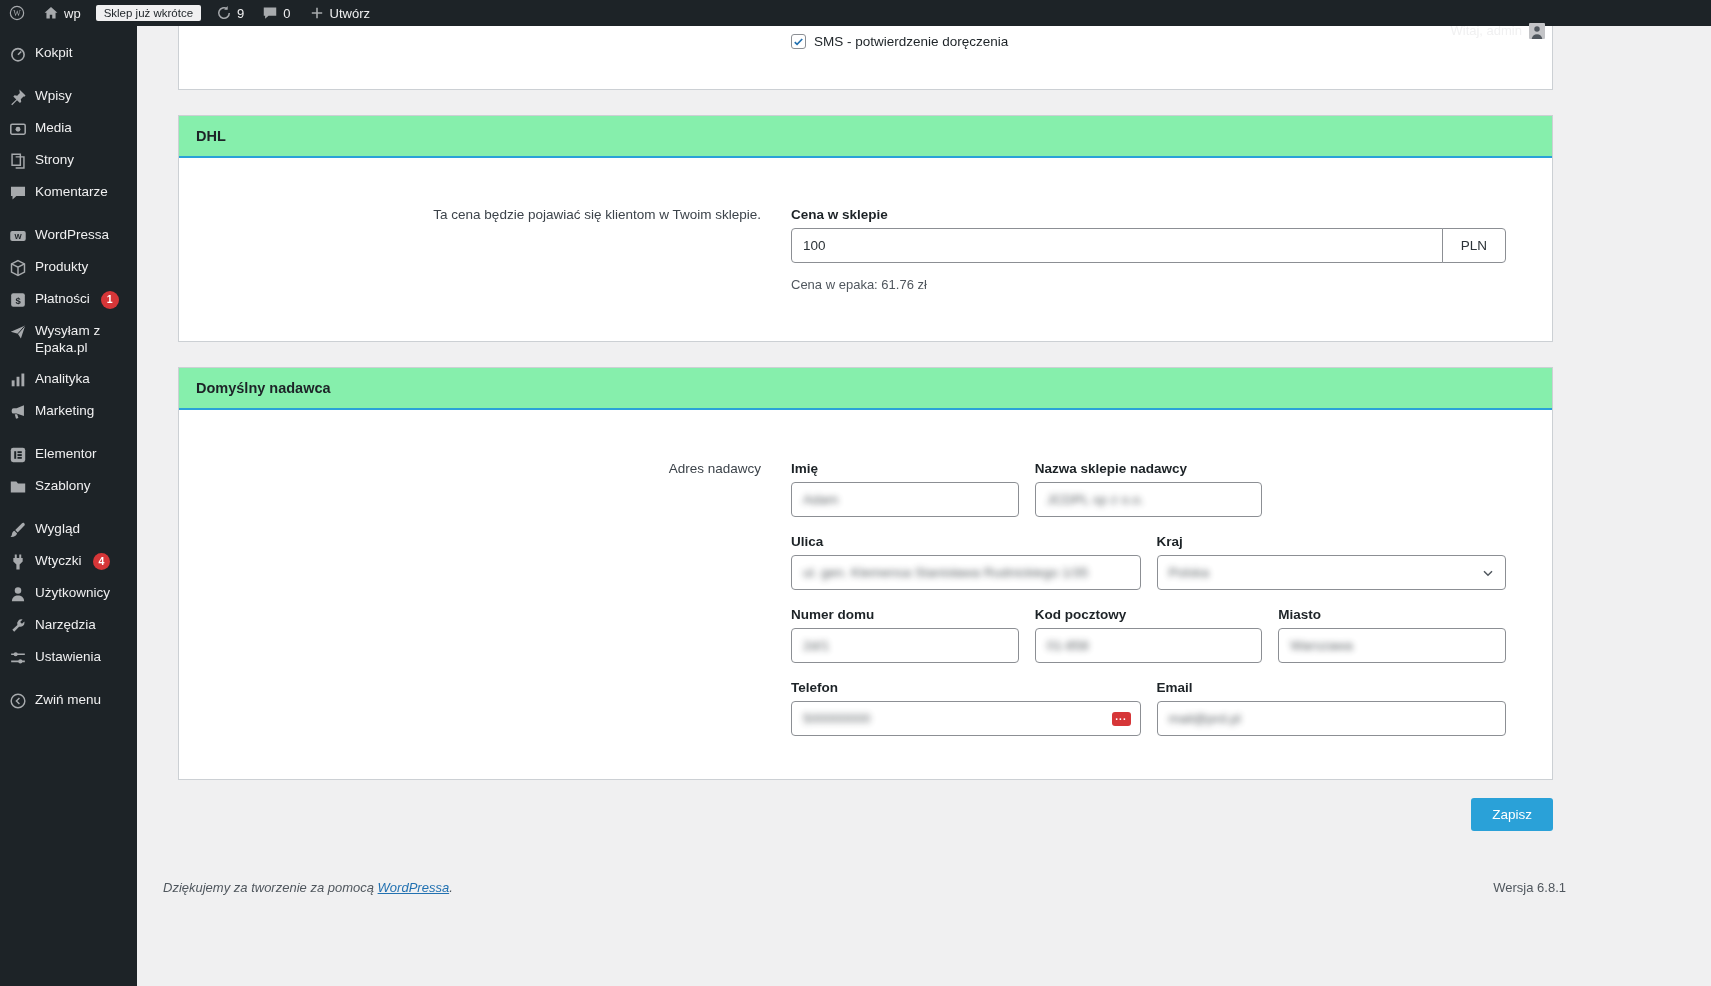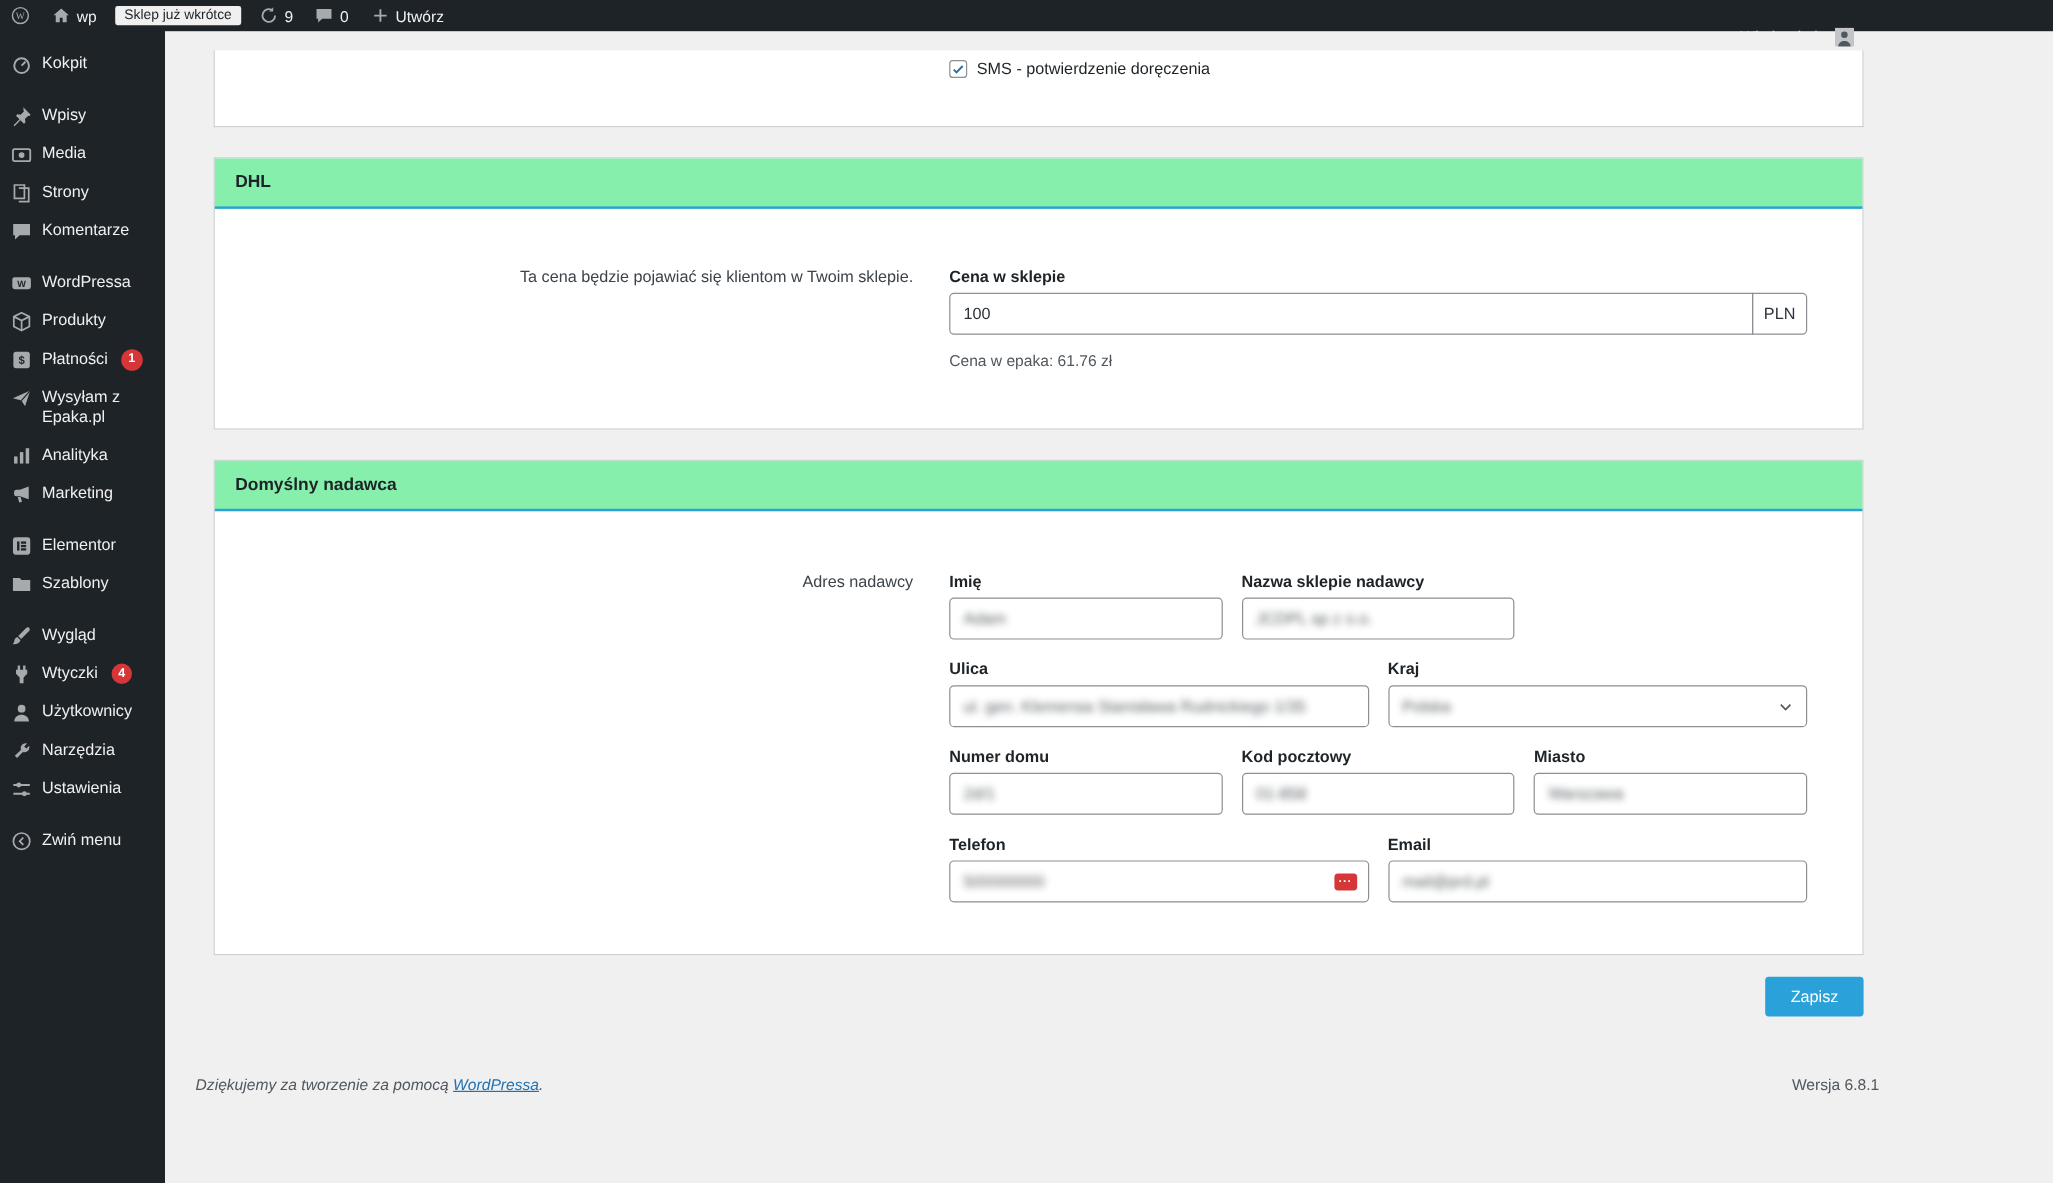--- a/index.html
+++ b/index.html
@@ -32,21 +32,21 @@
   .menu-item { display:flex; align-items:flex-start; gap:8px; padding:7px 8px 7px 9px;
     font-size:13.5px; line-height:1.25; cursor:pointer; }
   .menu-item.group-start { margin-top:11px; }
   .menu-icon { width:18px; height:18px; flex:0 0 18px; color:#a7aaad; }
   .menu-label { color:#f0f0f1; }
   .menu-badge { background:var(--red); color:#fff; border-radius:9px; font-size:10.5px;
     padding:1px 6px; margin-left:3px; font-weight:700; line-height:1.45; align-self:center; }
 
   
   .content { margin-left:145px; padding-top:26px; min-height:986px; }
-  .content-inner { padding:16px 158px 30px 33px; }
+  .content-inner { padding:0 158px 30px 33px; }
   .card { background:#fff; border:1px solid #ccd0d4; }
   .sms-card { border-top:none; height:64px; display:grid; grid-template-columns:612px 1fr; }
   .card-header { padding:12px 17px; border-bottom:2px solid var(--accent);
     font-weight:700; font-size:14.5px; color:var(--dark); background:#86efac; }
   .card-body { display:grid; grid-template-columns:612px minmax(0,1fr); }
   .dhl-body { padding:48px 46px 48px 0; }
   .sender-body { padding:50px 46px 43px 0; }
   .label-col { text-align:right; padding-right:30px; color:#3c434a; font-size:13.5px; line-height:17px; }
   .dhl-card { margin-top:25px; }
   .sender-card { margin-top:25px; }
@@ -54,21 +54,21 @@
   .form-label { display:block; font-weight:700; font-size:13.5px; color:var(--dark);
     line-height:17px; margin-bottom:5px; }
   .text-input { height:35px; border:1px solid #8c8f94; border-radius:4px; background:#fff;
     display:flex; align-items:center; padding:0 11px; font-size:13.5px; color:#2c3338;
     position:relative; cursor:text; }
   .input-value { white-space:nowrap; overflow:hidden; }
   .blurred { filter:blur(3px); opacity:.78; user-select:none; }
 
   .price-row { display:flex; }
   .price-input { flex:1; border-radius:4px 0 0 4px; }
-  .currency-box { width:46px; height:35px; border:1px solid #8c8f94; margin-left:-1px;
+  .currency-box { width:64px; height:35px; border:1px solid #8c8f94; margin-left:-1px;
     border-radius:0 4px 4px 0; display:flex; align-items:center; justify-content:center;
     color:#2c3338; font-size:13.5px; background:#fff; }
   .helper-text { margin-top:13px; color:#50575e; font-size:13px; line-height:17px; }
 
   .checkbox-row { display:flex; align-items:center; gap:8px; padding-top:8px;
     font-size:13.5px; color:var(--dark); cursor:pointer; align-self:start; }
   .checkbox { width:15px; height:15px; border:1px solid #8c8f94; border-radius:3px;
     background:#fff; display:flex; align-items:center; justify-content:center; flex:0 0 15px; }
   .checkbox .icon { width:11px; height:11px; }
 

